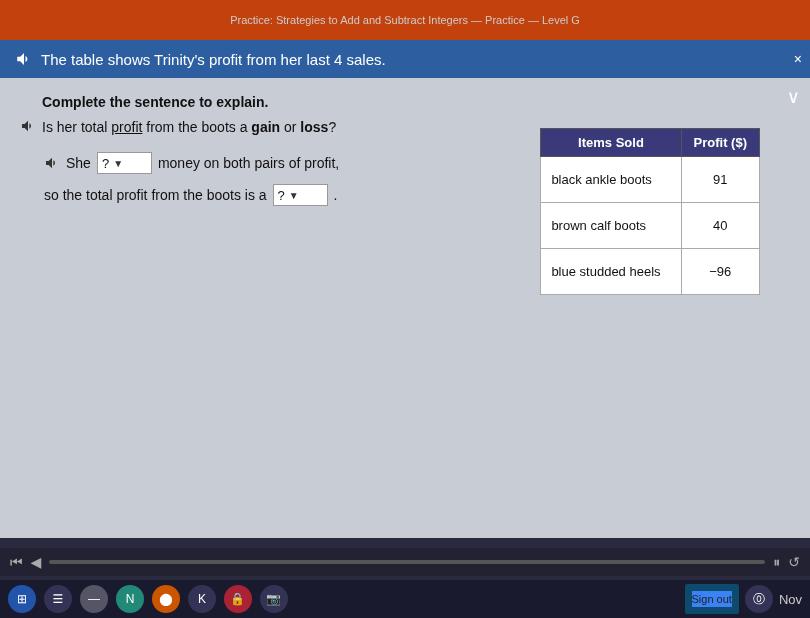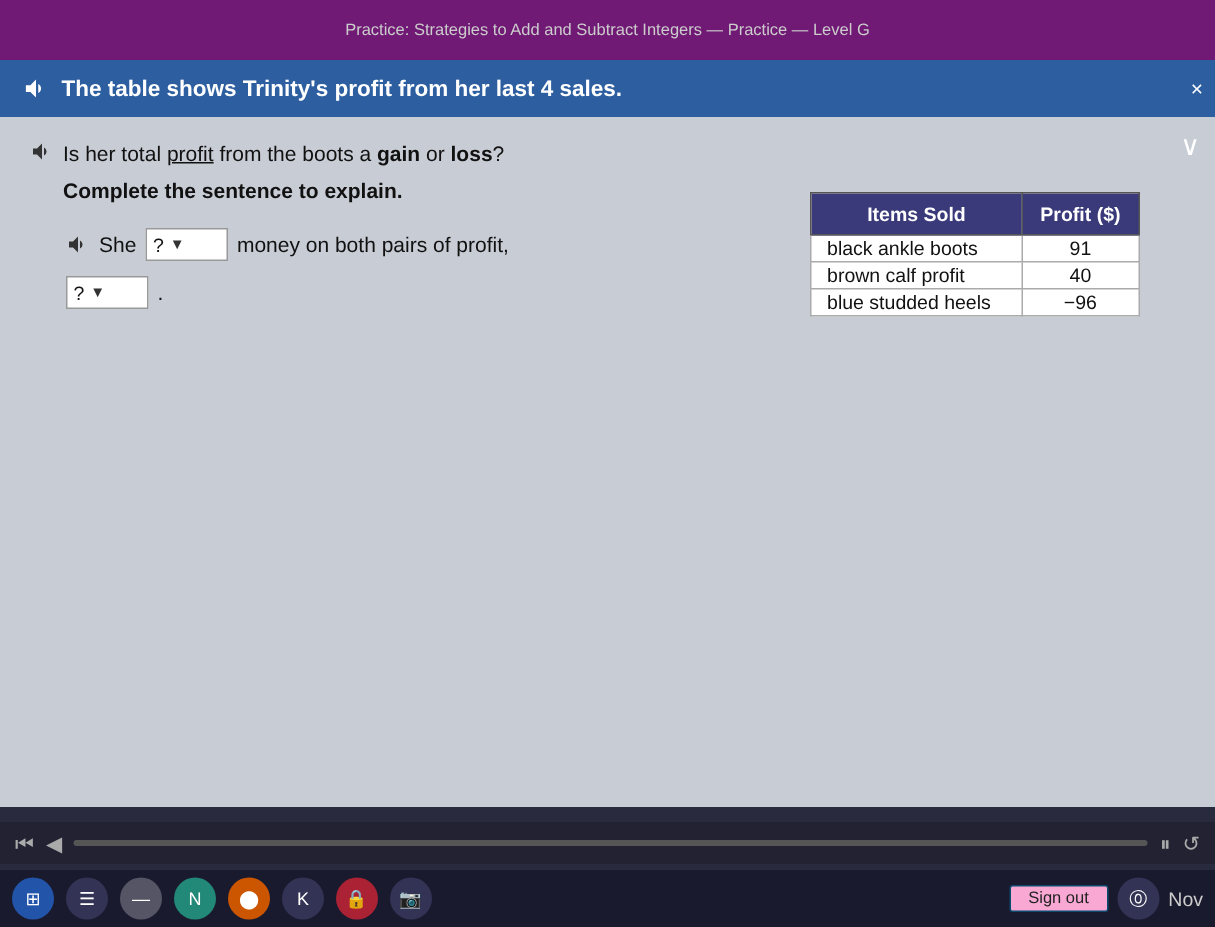--- a/index.html
+++ b/index.html
@@ -16,21 +16,21 @@
     .screen {
       width: 810px;
       height: 618px;
       position: relative;
       background: #2a2a3e;
     }
 
     
     .browser-top {
       width: 100%;
-      background: #701a75;
+      background: #c2410c;
       padding: 20px 10px;
       display: flex;
       align-items: center;
       justify-content: center;
       height: 22px;
     }
 
     .browser-title {
       color: #ccc;
       font-size: 11px;
@@ -66,21 +66,21 @@
     }
 
     .speaker-icon {
       width: 18px;
       height: 18px;
       flex-shrink: 0;
     }
 
     .header-text {
       font-size: 15px;
-      font-weight: bold;
+      font-weight: normal;
       color: white;
     }
 
     
     .main-content {
       background: #c8ccd4;
       padding: 15px 20px;
       min-height: 460px;
       position: relative;
     }
@@ -156,21 +156,21 @@
       background: #3a3a7a;
       color: white;
       padding: 6px 12px;
       font-size: 13px;
       font-weight: bold;
       border: 1px solid #555;
       text-align: center;
     }
 
     .data-table td {
-      padding: 1px 10px;
+      padding: 15px 10px;
       font-size: 13px;
       border: 1px solid #aaa;
       color: #111;
     }
 
     .data-table td:first-child {
       text-align: left;
       padding-right: 20px;
     }
 
@@ -206,23 +206,23 @@
     }
 
     .tb-blue { background: #2255aa; }
     .tb-dark { background: #333355; }
     .tb-gray { background: #555566; }
     .tb-teal { background: #228877; }
     .tb-orange { background: #cc5500; }
     .tb-red { background: #aa2233; }
 
     .sign-out-btn {
-      background: #f9a8d4;
-      border: 1px solid #0c4a6e;
-      padding: 2px 12px;
+      background: #3b82f6;
+      border: 7px solid #0c4a6e;
+      padding: 2px 0;
       font-size: 11px;
       color: #222;
       cursor: pointer;
       border-radius: 2px;
     }
 
     .taskbar-right {
       margin-left: auto;
       display: flex;
       align-items: center;
@@ -302,51 +302,52 @@
       <span class="close-x">×</span>
     </div>
 
     <div class="main-content">
 
       <div class="chevron-down">∨</div>
 
       <div class="question-section">
 
         <div class="question-line">
+          <span style="width:16px; display:inline-block;"></span>
+          <span class="question-text bold">Complete the sentence to explain.</span>
+        </div>
+
+        <div class="question-line">
 
           <svg width="16" height="16" viewBox="0 0 24 24" fill="#333">
             <path d="M3 9v6h4l5 5V4L7 9H3zm13.5 3c0-1.77-1.02-3.29-2.5-4.03v8.05c1.48-.73 2.5-2.25 2.5-4.02z"></path>
           </svg>
           <span class="question-text">
             Is her total <span class="underline">profit</span> from the boots a <span class="bold">gain</span> or <span class="bold">loss</span>?
           </span>
-        </div>
-
-        <div class="question-line">
-          <span style="width:16px; display:inline-block;"></span>
-          <span class="question-text bold">Complete the sentence to explain.</span>
         </div>
       </div>
 
       <div class="interact-area">
 
         <div class="sentence-row">
 
           <svg width="16" height="16" viewBox="0 0 24 24" fill="#333">
             <path d="M3 9v6h4l5 5V4L7 9H3zm13.5 3c0-1.77-1.02-3.29-2.5-4.03v8.05c1.48-.73 2.5-2.25 2.5-4.02z"></path>
           </svg>
           <span>She</span>
           <div class="dropdown-select">
             <span>?</span>
             <span class="dropdown-arrow">▼</span>
           </div>
           <span>money on both pairs of profit,</span>
         </div>
 
         <div class="sentence-row">
+          <span>so the total profit from the boots is a</span>
           <div class="dropdown-select">
             <span>?</span>
             <span class="dropdown-arrow">▼</span>
           </div>
           <span>.</span>
         </div>
 
       </div>
 
       <table class="data-table">
@@ -355,21 +356,21 @@
             <th>Items Sold</th>
             <th>Profit ($)</th>
           </tr>
         </thead>
         <tbody id="table-body">
         <tr>
               <td>black ankle boots</td>
               <td>91</td>
             </tr>
             <tr>
-              <td>brown calf profit</td>
+              <td>brown calf boots</td>
               <td>40</td>
             </tr>
             <tr>
               <td>blue studded heels</td>
               <td>−96</td>
             </tr>
           </tbody>
       </table>
 
     </div>

